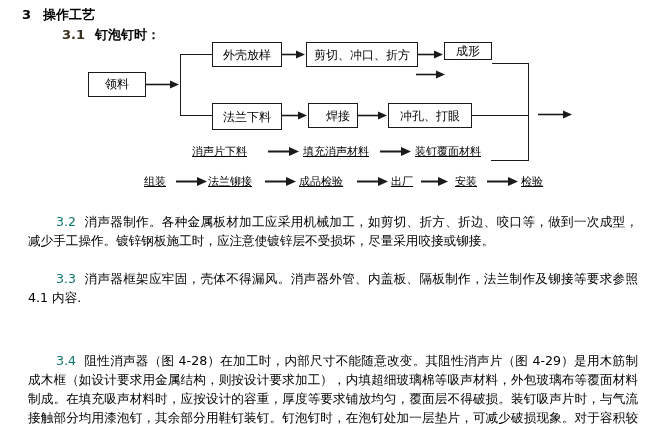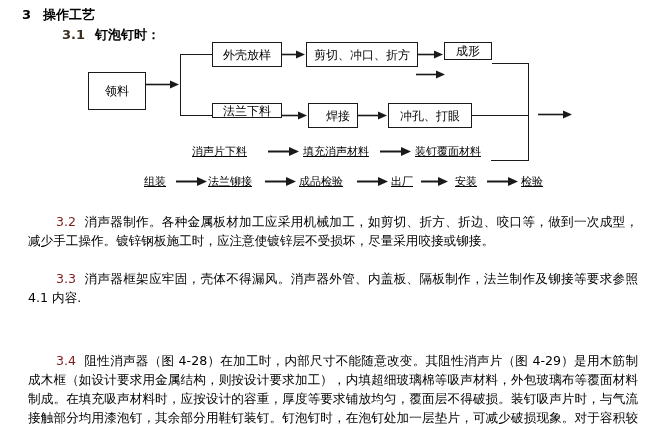--- a/index.html
+++ b/index.html
@@ -91,38 +91,38 @@
   
   .para {
     position: absolute;
     font-size: 12.6px;
     line-height: 19px;
     text-align: justify;
     text-justify: inter-ideograph;
     color: #000;
   }
   .para .ind { display: inline-block; width: 28px; }
-  .para .num { color: #7f1d1d; }
+  .para .num { color: #0f766e; }
 </style>
 </head>
 <body>
 
 <div id="page">
 
   <div class="heading-1">
     <span class="num">3</span><span>操作工艺</span>
   </div>
 
   <div class="heading-2">
     <span class="num">3.1</span><span>钉泡钉时：</span>
   </div>
 
   <div id="flowchart">
 
-    <div class="fbox" style="left:88px; top:30px; width:58px; height:38px;">领料</div>
+    <div class="fbox" style="left:88px; top:30px; width:58px; height:25px;font-family:Liberation Mono, monospace;">领料</div>
 
     <div class="arrow" style="left:146px; top:38px; width:34px;">
       <svg width="34" height="9" viewBox="0 0 34 9">
           <path d="M0 4.5 L25 4.5" stroke="#1a1a1a" stroke-width="1.6" fill="none"></path>
           <path d="M24 0.5 L33 4.5 L24 8.5 Z" fill="#1a1a1a"></path>
         </svg>
     </div>
 
     <div class="vline" style="left:180px; top:12px; height:62px;"></div>
 
@@ -152,21 +152,21 @@
 
     <div class="arrow" style="left:416px; top:28px; width:30px;">
       <svg width="30" height="9" viewBox="0 0 30 9">
           <path d="M0 4.5 L21 4.5" stroke="#1a1a1a" stroke-width="1.6" fill="none"></path>
           <path d="M20 0.5 L29 4.5 L20 8.5 Z" fill="#1a1a1a"></path>
         </svg>
     </div>
 
     <div class="hline" style="left:492px; top:21px; width:37px;"></div>
 
-    <div class="fbox" style="left:212px; top:61px; width:70px; height:15px;">法兰下料</div>
+    <div class="fbox" style="left:212px; top:61px; width:70px; height:27px;">法兰下料</div>
 
     <div class="arrow" style="left:282px; top:69px; width:26px;">
       <svg width="26" height="9" viewBox="0 0 26 9">
           <path d="M0 4.5 L17 4.5" stroke="#1a1a1a" stroke-width="1.6" fill="none"></path>
           <path d="M16 0.5 L25 4.5 L16 8.5 Z" fill="#1a1a1a"></path>
         </svg>
     </div>
 
     <div class="fbox" style="left:308px; top:61px; width:50px; height:25px;padding-left:10px;">焊接</div>
 

